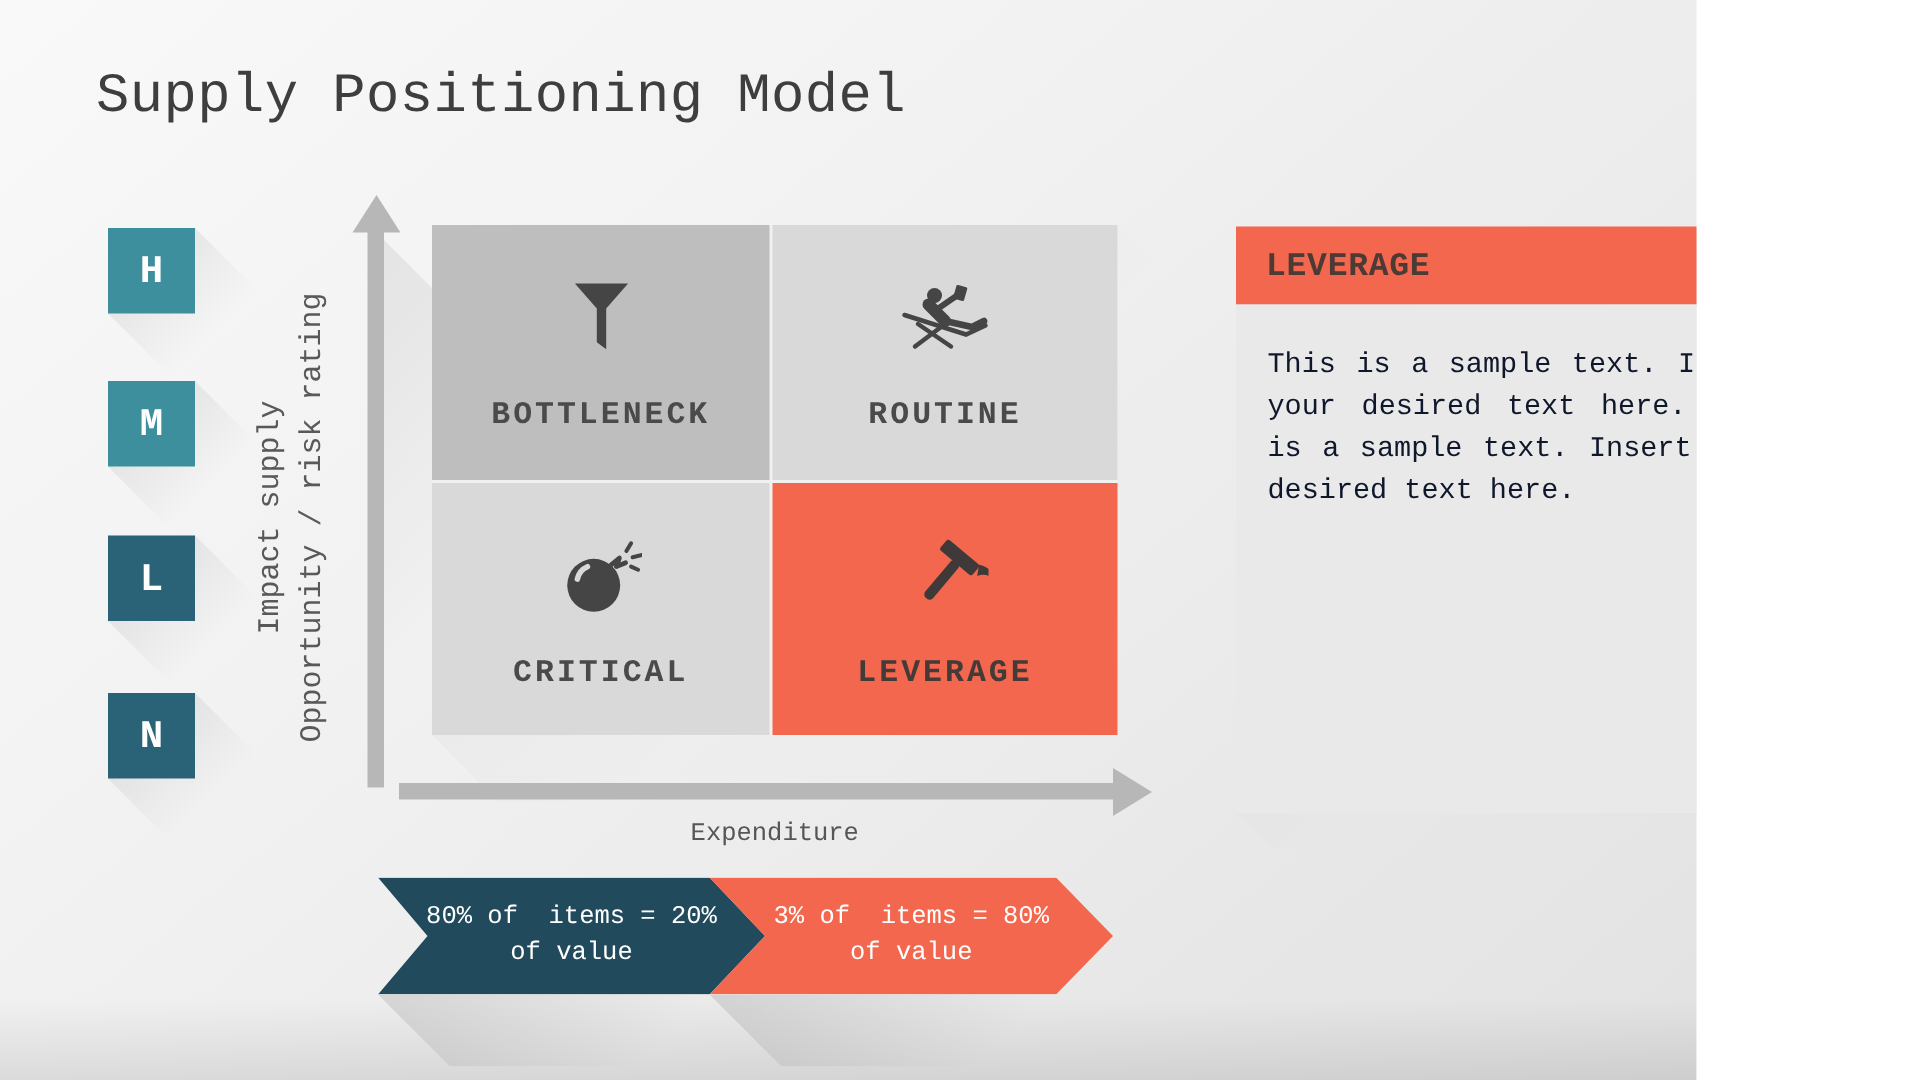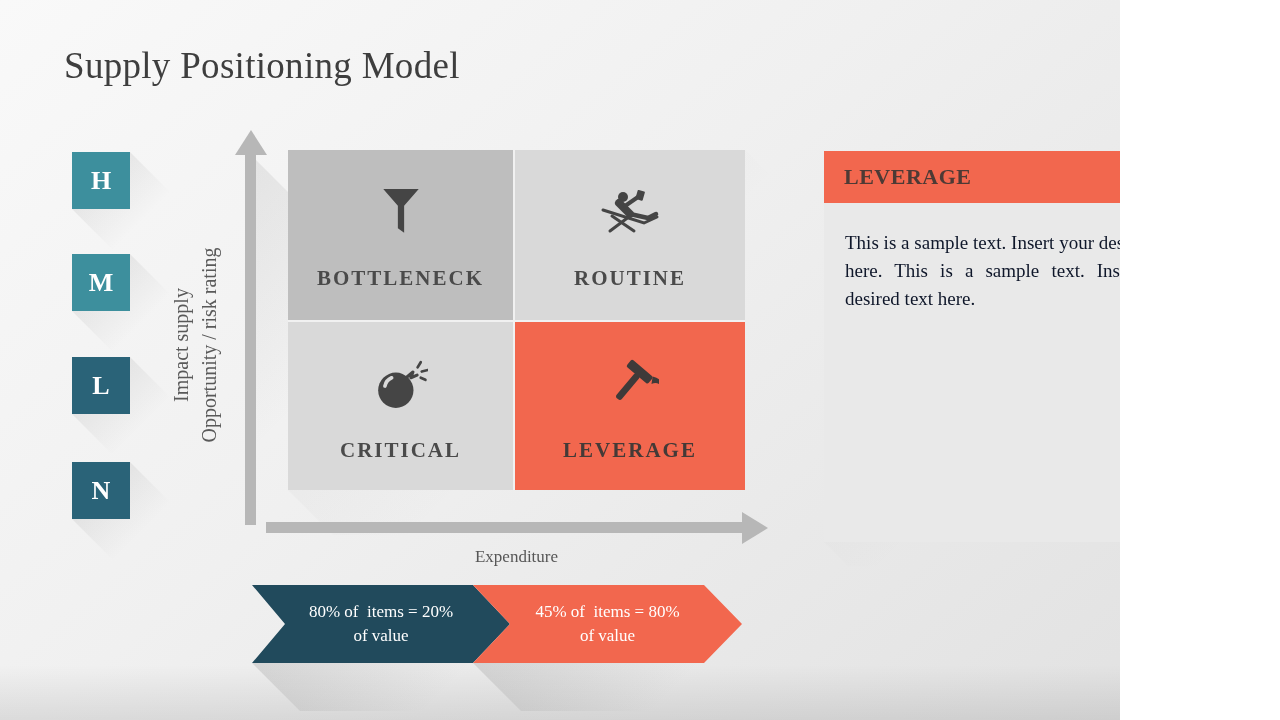--- a/index.html
+++ b/index.html
@@ -1,19 +1,20 @@
 <!DOCTYPE html>
 <html style="--teal-light: #3d8f9d; --teal-dark: #2a6378; --navy: #214a5c; --orange: #f2674e; --gray-cell: #d9d9d9; --gray-cell-dark: #bebebe; --arrow-gray: #b7b7b7;"><head>
 <meta charset="utf-8">
 <style>
   html,body{margin:0;padding:0;}
   .stage{
     position:relative; width:1120px; height:720px; overflow:hidden;
-    font-family:Liberation Serif, serif;
+    font-family:Liberation Mono, monospace;
     background:linear-gradient(140deg,#f9f9f9 0%,#f0f0f0 45%,#e2e2e2 100%);
+    padding-left:11px;
   }
   .abs{position:absolute;}
   
   .lsh{position:absolute;background:linear-gradient(135deg,rgba(80,80,80,0.16) 0%,rgba(80,80,80,0) 62%);}
   .lsh.soft{background:linear-gradient(135deg,rgba(80,80,80,0.10) 0%,rgba(80,80,80,0) 58%);}
   
   .title{left:64px;top:44px;font-size:37px;color:#3e3e3e;letter-spacing:0.3px;}
   
   .rate{width:58px;height:57px;left:72px;display:flex;align-items:center;justify-content:center;
         color:#fff;font-size:26px;font-weight:bold;}
@@ -152,21 +153,21 @@
     </div>
   </div>
 
   <div class="abs expenditure">Expenditure</div>
 
   <div class="abs chev teal">
     <div class="bline">80% of  items = 20%</div>
     <div class="bline">of value</div>
   </div>
   <div class="abs chev orange">
-    <div class="bline">45% of  items = 80%</div>
+    <div class="bline">3% of  items = 80%</div>
     <div class="bline">of value</div>
   </div>
 
   <div class="abs panel-head">
     <div class="ptitle">LEVERAGE</div>
   </div>
   <div class="abs panel-body">This is a sample text. Insert your desired text here. This is a sample text. Insert your desired text here.</div>
 
   <div class="abs vignette"></div>
 

